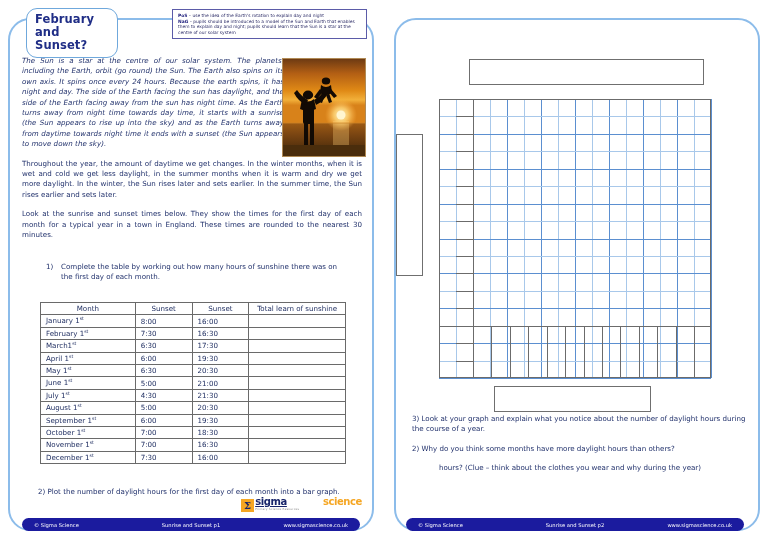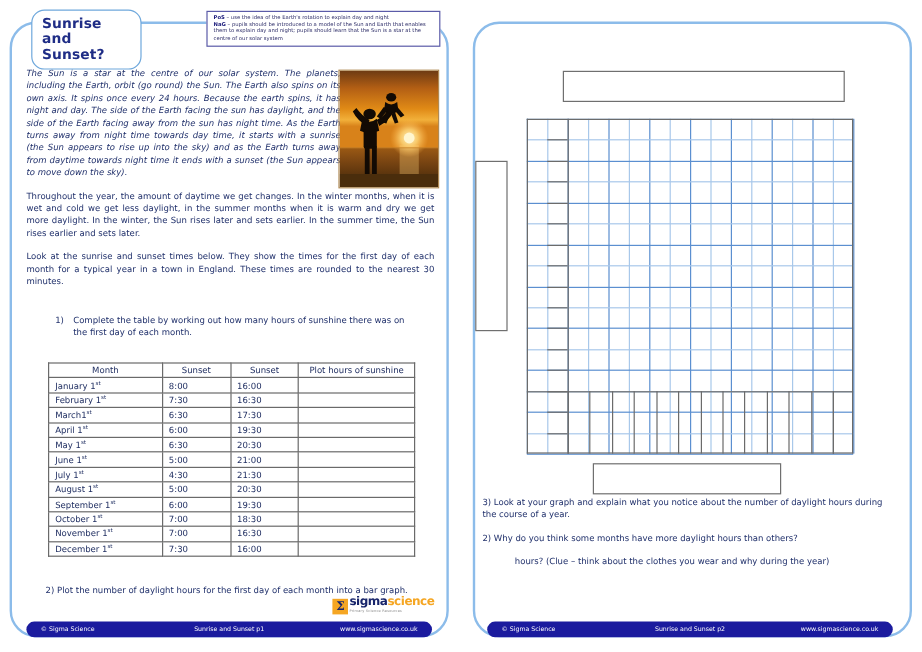--- a/index.html
+++ b/index.html
@@ -132,22 +132,22 @@
     display:flex;align-items:center;
   }
   .logo .sig{
     width:13px;height:13px;background:#F5A623;
     display:flex;align-items:center;justify-content:center;
     color:#18256B;font-weight:bold;font-size:10px;line-height:10px;
     font-family:"DejaVu Serif", serif;
   }
   .logo .words{margin-left:1px;line-height:8px;}
   .logo .w1{font-size:10px;font-weight:bold;letter-spacing:-.4px;}
-  .logo .w1 .a{color:#18256B;}
-  .logo .w1 .b{color:#F5A623;}
+  .logo .w1 .a{color:#18256B;text-decoration:underline;}
+  .logo .w1 .b{color:#F5A623;padding-left:36px;}
   .logo .w2{font-size:2.9px;color:#8a8a8a;letter-spacing:.2px;margin-top:-1px;}
 
   
   .footer{
     position:absolute;left:22px;right:24px;bottom:12px;
     height:13px;
     background:#1B1B9E;
     border-radius:7px;
     display:flex;align-items:center;
     color:#ffffff;font-size:5.2px;
@@ -177,36 +177,36 @@
   }
   .grid-wrap{
     position:absolute;left:55px;top:99px;
     width:272px;height:279px;
   }
   .grid-wrap .gline{position:absolute;background:#A8C8EA;}
   .grid-wrap .gline.major{background:#5B8FD0;}
   .grid-wrap .dark{position:absolute;background:#6b6b6b;}
 
   .q-right{
-    position:absolute;left:18px;top:414px;width:340px;
+    position:absolute;left:28px;top:414px;width:340px;
     font-size:7.1px;line-height:10.4px;color:#20306B;
   }
   .q-right .qb{margin-bottom:9px;}
   .q-right .qb .ind{display:block;margin-left:27px;}
 </style>
 </head>
 <body>
 
 <div class="spread">
 
   <div class="page page-left">
     <div class="frame"></div>
 
     <div class="title-pill">
-      <span>Sunrise and</span>
+      <span>February and</span>
       <span>Sunset?</span>
     </div>
 
     <div class="posnag">
       <p><b>PoS</b><span> – use the idea of the Earth's rotation to explain day and night</span></p>
       <p><b>NaG</b><span> – pupils should be introduced to a model of the Sun and Earth that enables them to explain day and night; pupils should learn that the Sun is a star at the centre of our solar system</span></p>
     </div>
 
     <div class="photo">
       <svg width="82" height="97" viewBox="0 0 82 97">
@@ -270,21 +270,21 @@
           <col class="c1">
           <col class="c2">
           <col class="c3">
           <col class="c4">
         </colgroup>
       <thead>
         <tr>
           <th>Month</th>
           <th>Sunset</th>
           <th>Sunset</th>
-          <th>Plot hours of sunshine</th>
+          <th>Total learn of sunshine</th>
         </tr>
       </thead>
       <tbody id="table-body">
           <tr>
             <td class="t">January 1<sup>st</sup></td>
             <td class="t">8:00</td>
             <td class="t">16:00</td>
             <td></td>
           </tr>
           <tr>

